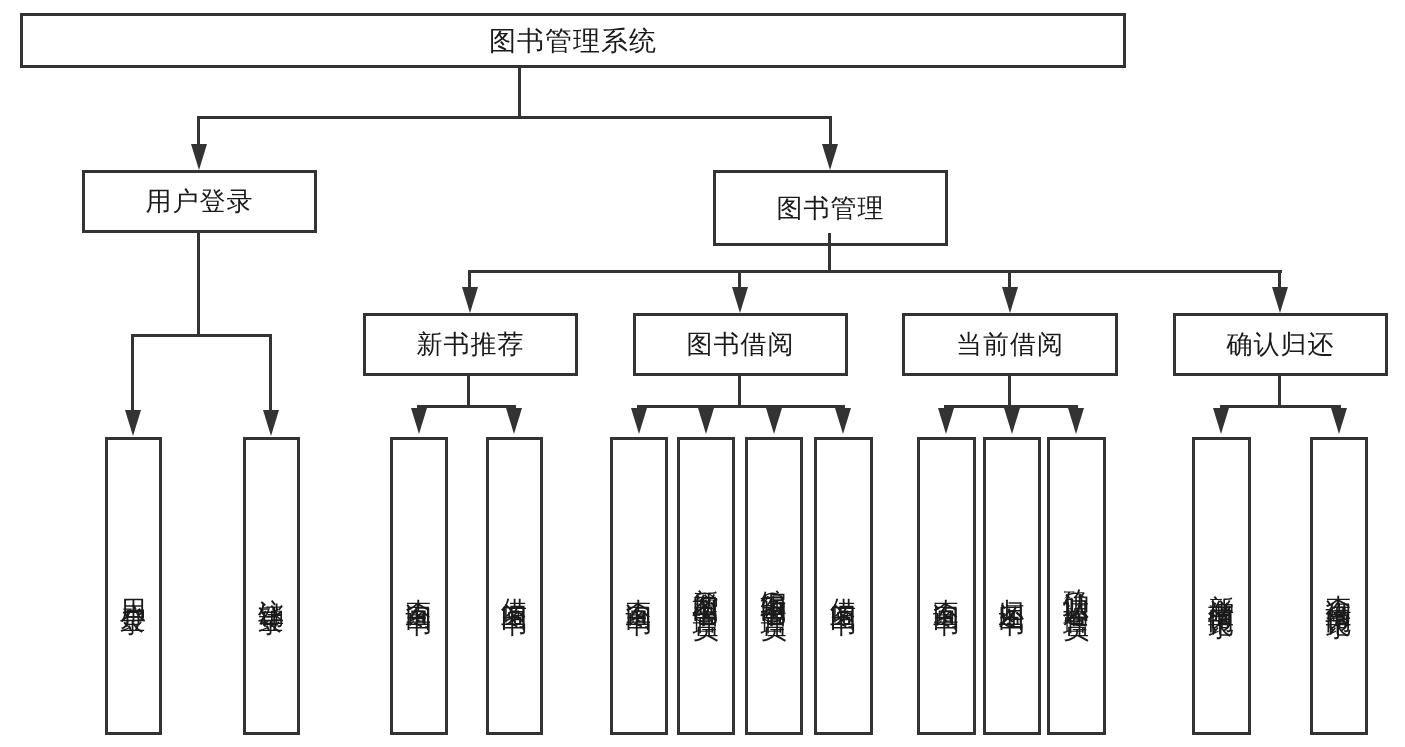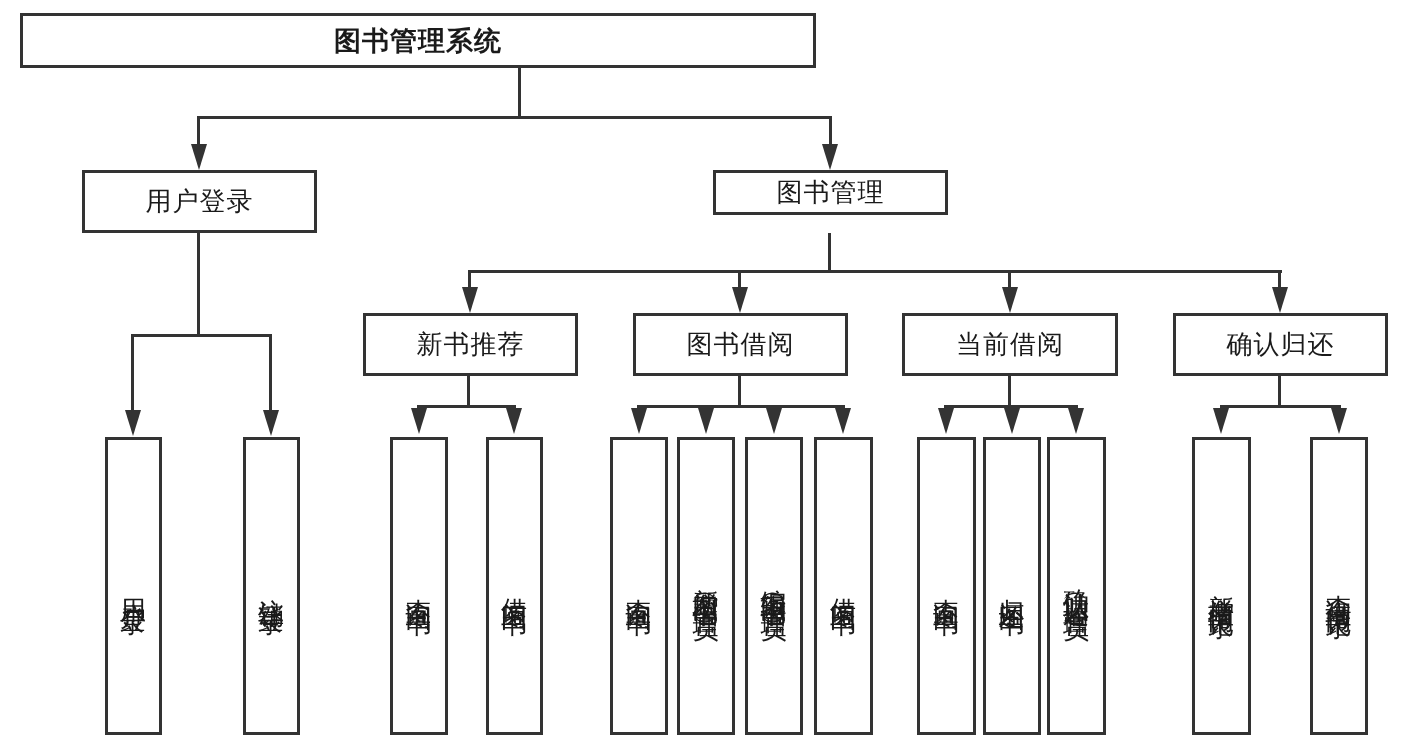--- a/index.html
+++ b/index.html
@@ -43,35 +43,35 @@
     color:var(--watermark,#b5b5b5);
     letter-spacing:1px;
     white-space:nowrap;
   }
 </style>
 </head>
 <body>
 
 <div class="canvas">
 
-  <div class="node title" style="left:20px;top:13px;width:796px;height:55px;font-weight:bold;">
+  <div class="node title" style="left:20px;top:13px;width:1106px;height:55px;">
     <span class="hlabel">图书管理系统</span>
   </div>
 
   <div class="line" style="left:518px;top:67px;width:3px;height:51px;"></div>
   <div class="line" style="left:197px;top:116px;width:635px;height:3px;"></div>
   <div class="line" style="left:197px;top:117px;width:3px;height:28px;"></div>
   <div class="line" style="left:829px;top:117px;width:3px;height:28px;"></div>
   <div class="arrow" style="left:191px;top:144px;"></div>
   <div class="arrow" style="left:822px;top:144px;"></div>
 
   <div class="node" style="left:82px;top:170px;width:235px;height:63px;">
     <span class="hlabel">用户登录</span>
   </div>
-  <div class="node" style="left:713px;top:170px;width:235px;height:45px;">
+  <div class="node" style="left:713px;top:170px;width:235px;height:76px;">
     <span class="hlabel">图书管理</span>
   </div>
 
   <div class="line" style="left:197px;top:233px;width:3px;height:103px;"></div>
   <div class="line" style="left:131px;top:334px;width:141px;height:3px;"></div>
   <div class="line" style="left:131px;top:335px;width:3px;height:77px;"></div>
   <div class="line" style="left:269px;top:335px;width:3px;height:77px;"></div>
   <div class="arrow" style="left:125px;top:410px;"></div>
   <div class="arrow" style="left:263px;top:410px;"></div>
 

